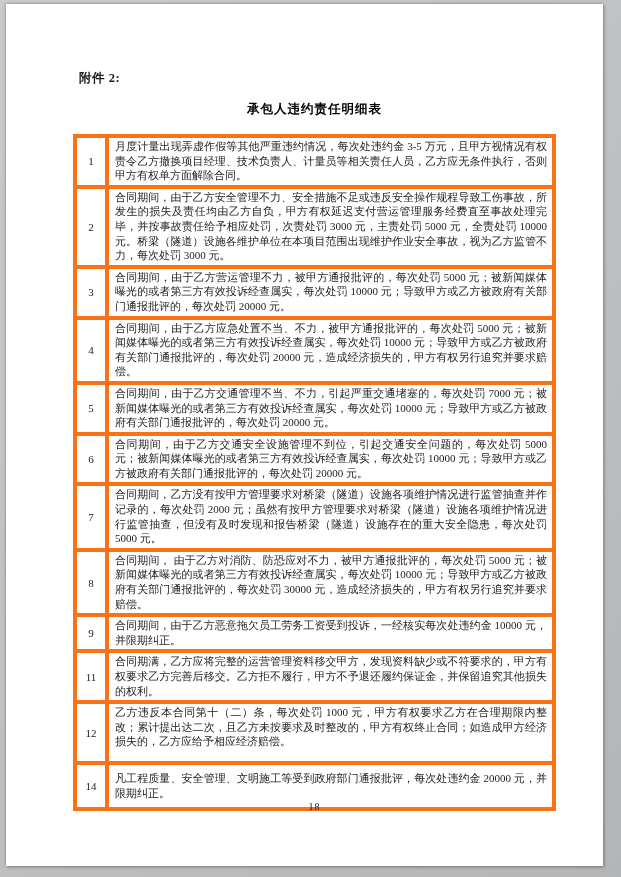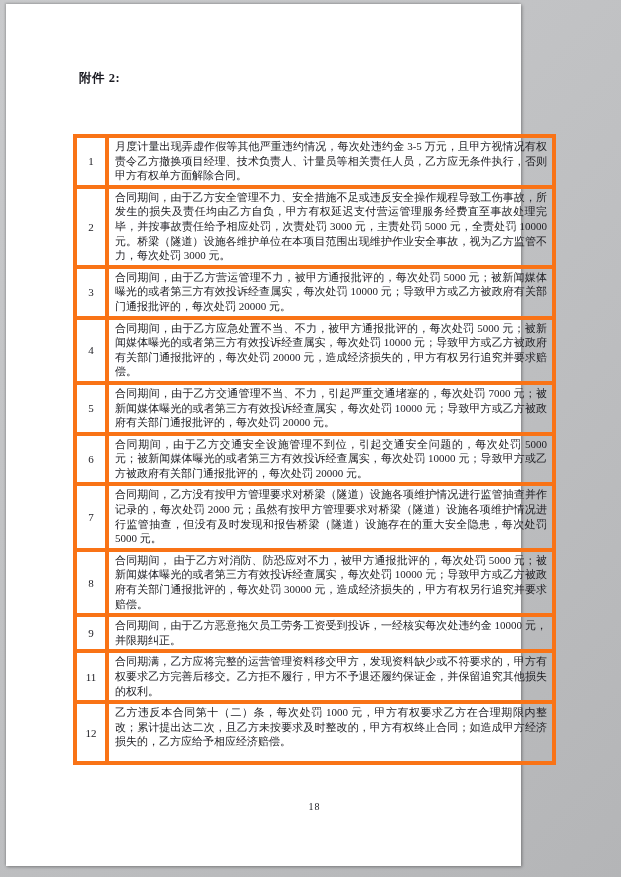--- a/index.html
+++ b/index.html
@@ -2,21 +2,21 @@
 <html><head>
 <meta charset="utf-8">
 <style>
   html,body{margin:0;padding:0;}
   body{
     width:621px;height:877px;position:relative;overflow:hidden;
     background:linear-gradient(135deg,#c9cacc 0%,#bdbec0 60%,#b4b5b7 100%);
     font-family:"Liberation Serif","DejaVu Serif",serif;
   }
   .page{
-    position:absolute;left:6px;top:4px;width:515px;height:862px;
+    position:absolute;left:6px;top:4px;width:597px;height:862px;
     background:#ffffff;
     box-shadow:1px 1px 3px rgba(0,0,0,0.35), -1px -1px 2px rgba(0,0,0,0.15);
   }
   .attachment{
     position:absolute;left:73px;top:66px;
     font-size:12.5px;font-weight:bold;color:#1b1b22;letter-spacing:0.5px;
   }
   .doc-title{
     position:absolute;left:67px;top:97px;width:483px;
     text-align:center;font-size:12.5px;font-weight:bold;color:#000;
@@ -48,20 +48,21 @@
     text-align:center;font-size:10px;color:#1c1c22;letter-spacing:1px;font-family:Liberation Serif, serif;
   }
 </style>
 </head>
 <body>
 
 <div class="page">
 
   <div class="attachment">附件 2:</div>
 
+  <div class="doc-title">承包人违约责任明细表</div>
 
   <table class="penalty">
     <tbody>
       <tr>
         <td class="num">1</td>
         <td class="txt">月度计量出现弄虚作假等其他严重违约情况，每次处违约金 3-5 万元，且甲方视情况有权责令乙方撤换项目经理、技术负责人、计量员等相关责任人员，乙方应无条件执行，否则甲方有权单方面解除合同。</td>
       </tr>
       <tr>
         <td class="num">2</td>
         <td class="txt">合同期间，由于乙方安全管理不力、安全措施不足或违反安全操作规程导致工伤事故，所发生的损失及责任均由乙方自负，甲方有权延迟支付营运管理服务经费直至事故处理完毕，并按事故责任给予相应处罚，次责处罚 3000 元，主责处罚 5000 元，全责处罚 10000 元。桥梁（隧道）设施各维护单位在本项目范围出现维护作业安全事故，视为乙方监管不力，每次处罚 3000 元。</td>
@@ -95,18 +96,22 @@
         <td class="txt">合同期间，由于乙方恶意拖欠员工劳务工资受到投诉，一经核实每次处违约金 10000 元，并限期纠正。</td>
       </tr>
       <tr>
         <td class="num">11</td>
         <td class="txt">合同期满，乙方应将完整的运营管理资料移交甲方，发现资料缺少或不符要求的，甲方有权要求乙方完善后移交。乙方拒不履行，甲方不予退还履约保证金，并保留追究其他损失的权利。</td>
       </tr>
       <tr class="pad-b">
         <td class="num">12</td>
         <td class="txt">乙方违反本合同第十（二）条，每次处罚 1000 元，甲方有权要求乙方在合理期限内整改；累计提出达二次，且乙方未按要求及时整改的，甲方有权终止合同；如造成甲方经济损失的，乙方应给予相应经济赔偿。</td>
       </tr>
+      <tr class="pad-v2">
+        <td class="num">14</td>
+        <td class="txt">凡工程质量、安全管理、文明施工等受到政府部门通报批评，每次处违约金 20000 元，并限期纠正。</td>
+      </tr>
     </tbody>
   </table>
 
   <div class="page-num">18</div>
 
 </div>
 
 </body></html>

